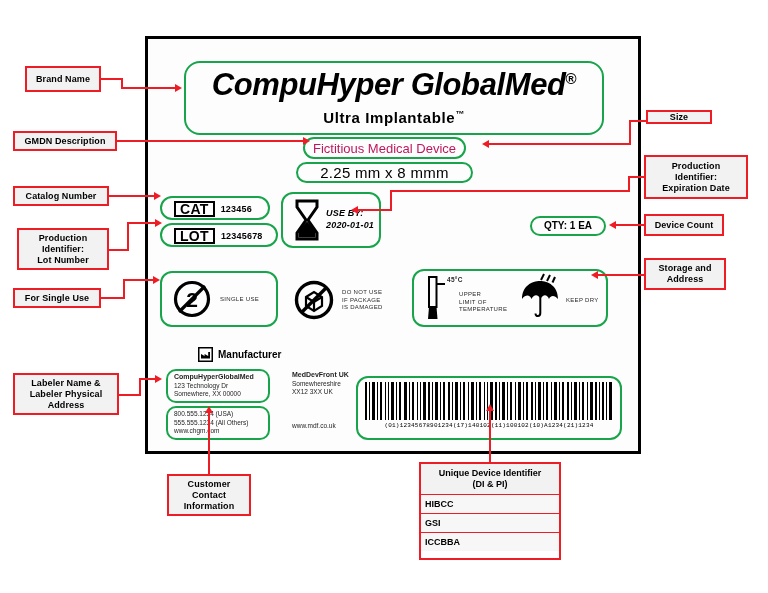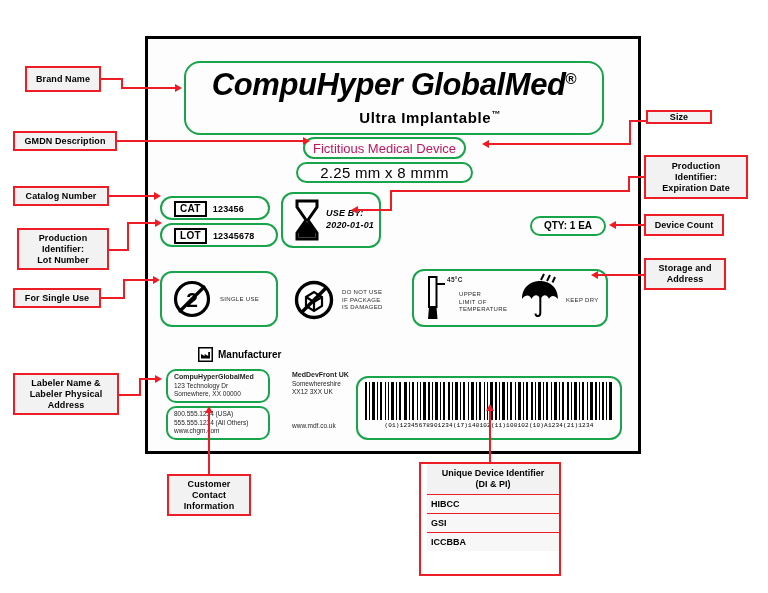--- a/index.html
+++ b/index.html
@@ -81,21 +81,20 @@
     text-align: center;
     white-space: nowrap;
   }
   .brand sup { font-size: 15px; vertical-align: super; font-style: normal; }
   .subbrand {
     font-weight: bold;
     font-size: 15px;
     letter-spacing: .6px;
     text-align: center;
     white-space: nowrap;
-    margin-left: 36px;
   }
   .subbrand sup { font-size: 9px; vertical-align: super; }
   .gmdn {
     font-size: 13px;
     text-align: center;
     white-space: nowrap;
     color: #be185d;
   }
   .size-text {
     font-size: 15px;
@@ -107,21 +106,21 @@
   
   .idbox {
     display: flex;
     align-items: center;
     gap: 6px;
     font-size: 9px;
   }
   .idtag {
     border: 2px solid #000;
     font-weight: bold;
-    font-size: 10px;
+    font-size: 14px;
     padding: 1px 4px 1px 4px;
     line-height: 10px;
     letter-spacing: .3px;
   }
   .idval { font-size: 9px; font-weight: bold; letter-spacing: .2px; }
 
   
   .useby-text {
     font-size: 9px;
     font-weight: bold;
@@ -448,21 +447,21 @@
   <div class="lead-h" style="left:616px; top:224px; width:30px;"></div>
   <div class="arrow-l" style="left:609px; top:221px;"></div>
 
   <div class="abs callout" style="left:644px; top:258px; width:82px; height:32px; white-space:pre-line;">Storage and
 Address</div>
   <div class="lead-h" style="left:629px; top:274px; width:17px;"></div>
   <div class="lead-v" style="left:629px; top:274px; height:0px;"></div>
   <div class="lead-h" style="left:598px; top:274px; width:32px;"></div>
   <div class="arrow-l" style="left:591px; top:271px;"></div>
 
-  <div class="abs" id="udi-table" style="left:419px; top:462px; width:142px; height:114px;padding-left:6px;">
+  <div class="abs" id="udi-table" style="left:419px; top:462px; width:142px; height:98px;">
     <div class="udi-head">
       <div>Unique Device Identifier</div>
       <div>(DI &amp; PI)</div>
     </div>
     <div class="udi-row">HIBCC</div>
     <div class="udi-row">GSI</div>
     <div class="udi-row">ICCBBA</div>
   </div>
   <div class="lead-v" style="left:489px; top:409px; height:53px;"></div>
   <div class="arrow-u" style="left:486px; top:404px;"></div>

